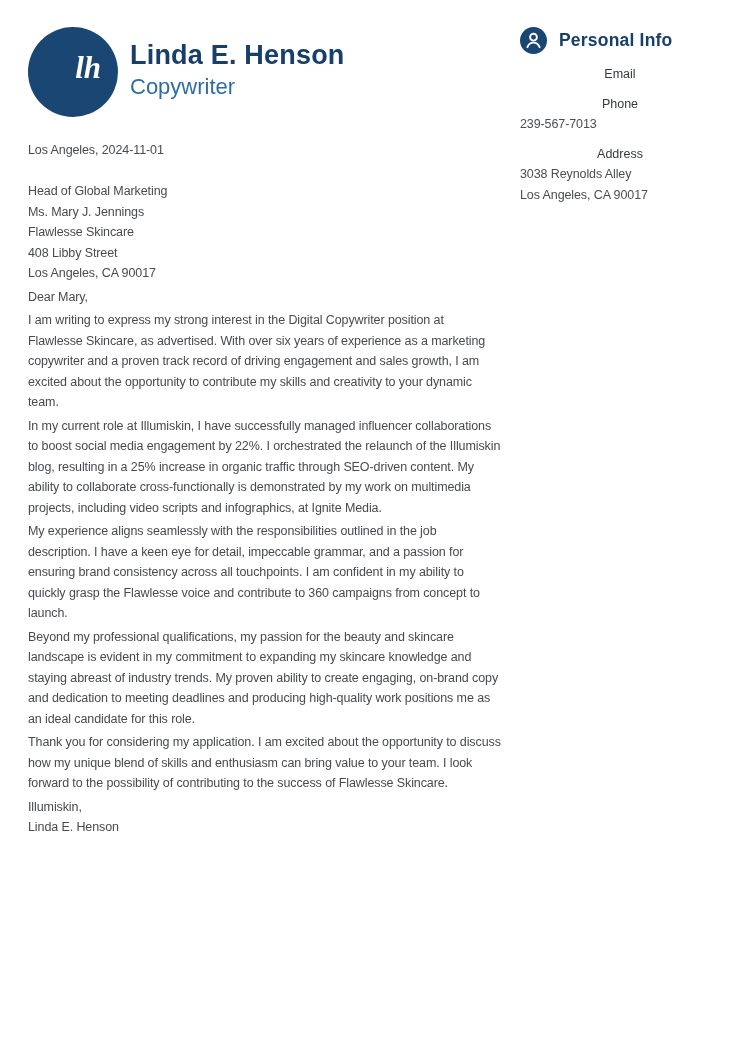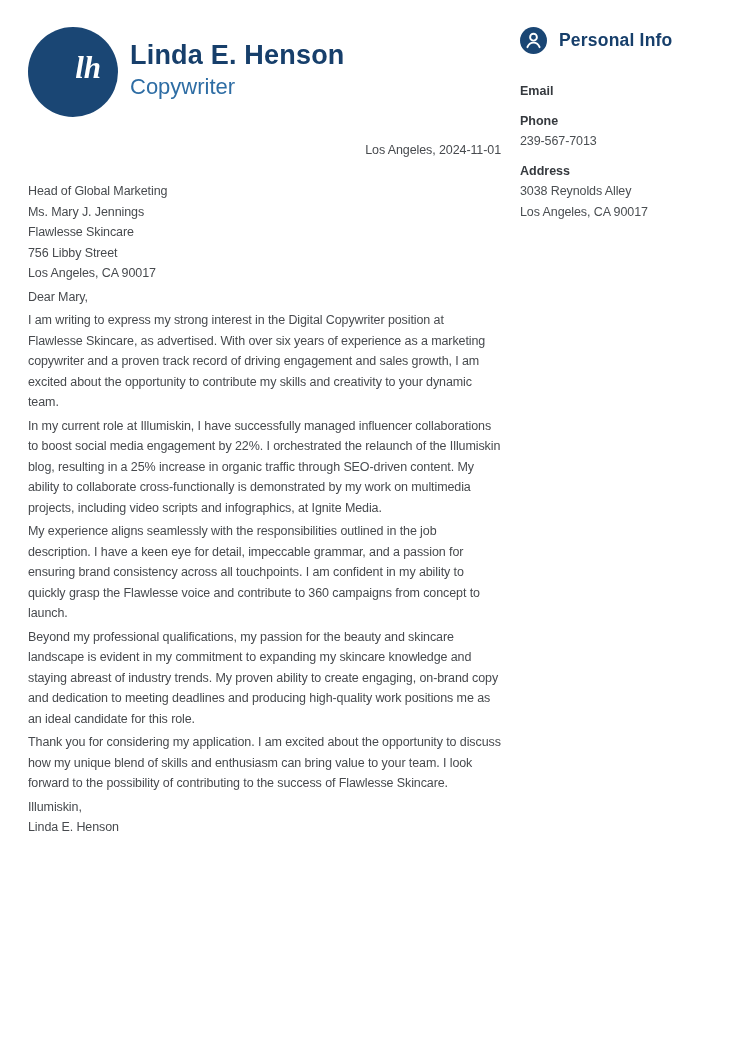--- a/index.html
+++ b/index.html
@@ -33,32 +33,32 @@
   }
   .identity-text { padding-top: 13px; }
   .identity-text h1 {
     font-size: 27px; font-weight: bold; color: #173f6b;
     line-height: 30px; letter-spacing: 0.2px;
   }
   .job-title { margin-top: 7px; font-size: 22px; color: #2e6da4; line-height: 19px; }
 
   
   .letter { font-size: 12.5px; line-height: 20.5px; letter-spacing: -0.1px; color: #474a4e; }
-  .dateline { margin-bottom: 20.5px; text-align: right; }
+  .dateline { margin-bottom: 20.5px; }
   .recipient div { line-height: 20.5px; }
   .salutation { margin-top: 37px; }
   .letter p { margin-top: 3px; }
   .letter p.signature { margin-top: 0; }
 
   
-  .side-header { display: flex; align-items: center; gap: 12px; margin-bottom: 27px; }
+  .side-header { display: flex; align-items: center; gap: 12px; margin-bottom: 10px; }
   .side-header h2 { font-size: 17.5px; font-weight: bold; color: #173f6b; letter-spacing: 0.2px; }
   .side-icon { width: 27px; height: 27px; flex: 0 0 27px; display: block; }
   .field { margin-top: 9px; }
-  .field-label { font-size: 12.5px; font-weight: bold; color: #35393e; line-height: 20.5px; }
+  .field-label { font-size: 12.5px; font-weight: normal; color: #35393e; line-height: 20.5px; text-align: center; }
   .field-value { font-size: 12.5px; color: #4a4e52; line-height: 20.5px; letter-spacing: -0.1px; }
 </style>
 </head>
 <body>
 
 <div class="page">
 
   <div class="main-col">
 
     <header class="identity">
@@ -71,21 +71,21 @@
       </div>
     </header>
 
     <div class="letter">
       <div class="dateline">Los Angeles, 2024-11-01</div>
 
       <div class="recipient">
         <div>Head of Global Marketing</div>
         <div>Ms. Mary J. Jennings</div>
         <div>Flawlesse Skincare</div>
-        <div>756 Libby Street</div>
+        <div>408 Libby Street</div>
         <div>Los Angeles, CA 90017</div>
       </div>
 
       <p class="salutation">Dear Mary,</p>
 
       <p>I am writing to express my strong interest in the Digital Copywriter position at Flawlesse Skincare, as advertised. With over six years of experience as a marketing copywriter and a proven track record of driving engagement and sales growth, I am excited about the opportunity to contribute my skills and creativity to your dynamic team.</p>
       <p>In my current role at Illumiskin, I have successfully managed influencer collaborations to boost social media engagement by 22%. I orchestrated the relaunch of the Illumiskin blog, resulting in a 25% increase in organic traffic through SEO-driven content. My ability to collaborate cross-functionally is demonstrated by my work on multimedia projects, including video scripts and infographics, at Ignite Media.</p>
       <p>My experience aligns seamlessly with the responsibilities outlined in the job description. I have a keen eye for detail, impeccable grammar, and a passion for ensuring brand consistency across all touchpoints. I am confident in my ability to quickly grasp the Flawlesse voice and contribute to 360 campaigns from concept to launch.</p>
       <p>Beyond my professional qualifications, my passion for the beauty and skincare landscape is evident in my commitment to expanding my skincare knowledge and staying abreast of industry trends. My proven ability to create engaging, on-brand copy and dedication to meeting deadlines and producing high-quality work positions me as an ideal candidate for this role.</p>
       <p>Thank you for considering my application. I am excited about the opportunity to discuss how my unique blend of skills and enthusiasm can bring value to your team. I look forward to the possibility of contributing to the success of Flawlesse Skincare.</p>

